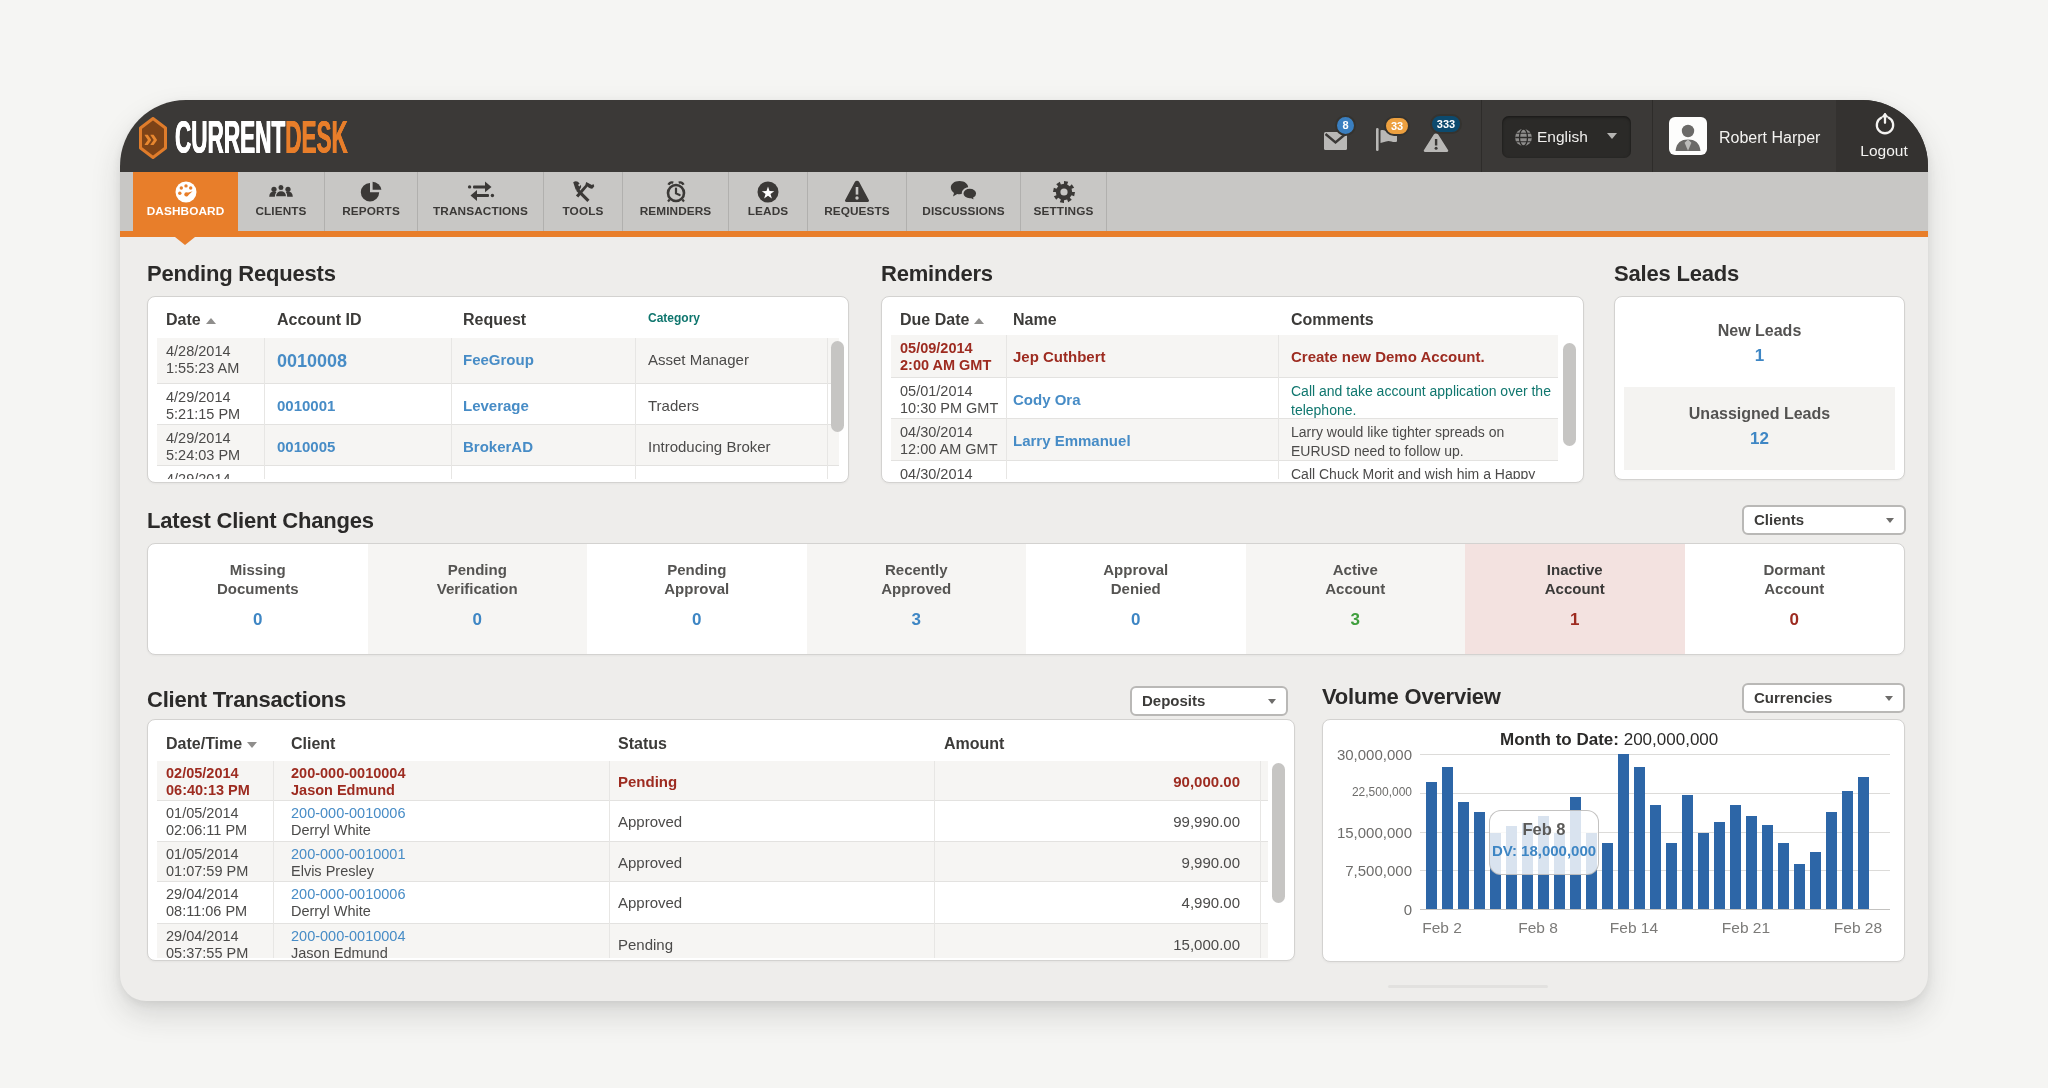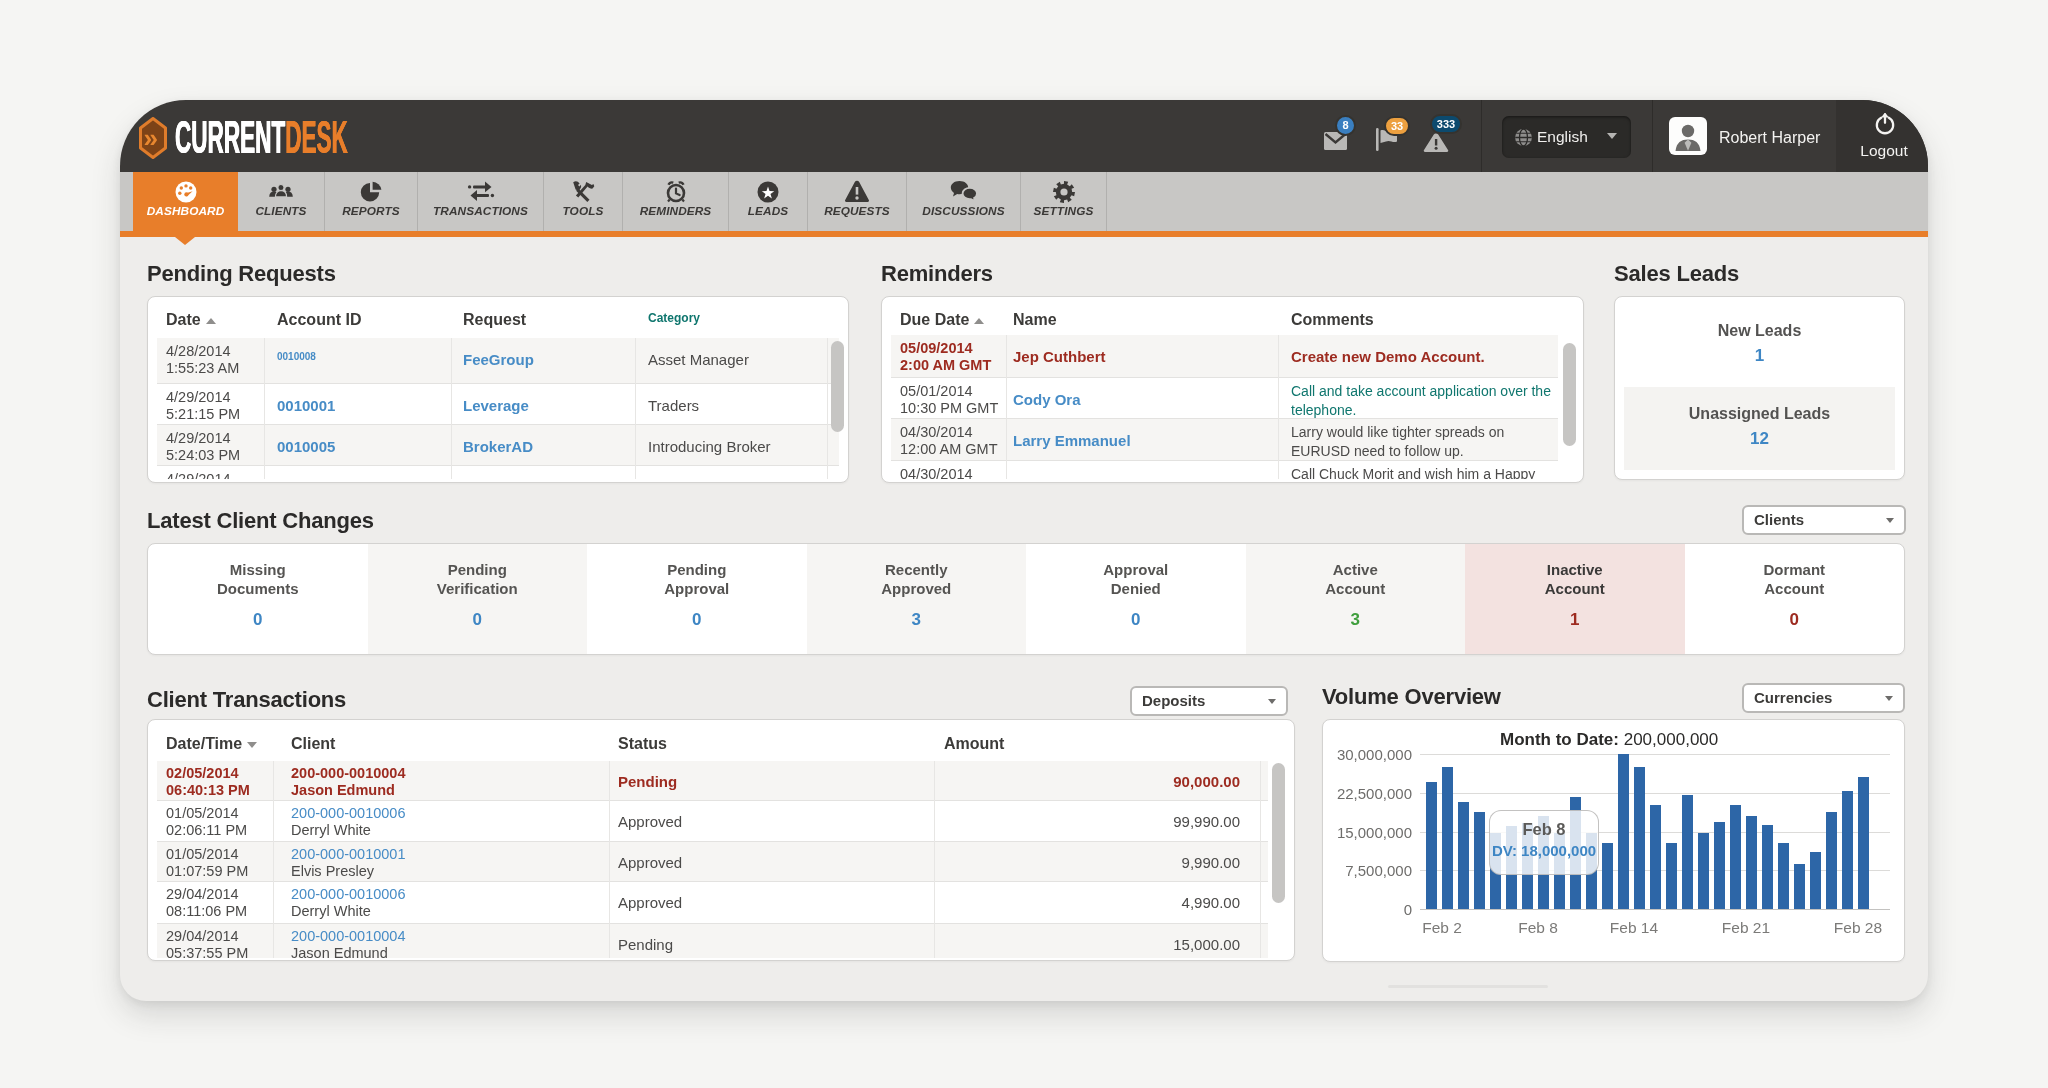--- a/index.html
+++ b/index.html
@@ -1,21 +1,21 @@
 <!DOCTYPE html>
 <html><head><meta charset="utf-8">
 <style>
 *{margin:0;padding:0;box-sizing:border-box;}
 html,body{width:2048px;height:1088px;overflow:hidden;background:#f5f5f3;font-family:"Liberation Sans",sans-serif;}
 .abs{position:absolute;}
 #win{position:absolute;left:120px;top:100px;width:1808px;height:901px;background:#eeedeb;border-radius:66px 66px 26px 26px;box-shadow:0 14px 30px rgba(40,40,38,0.15),0 3px 8px rgba(40,40,38,0.08);}
 #hdr{position:absolute;left:0;top:0;width:1808px;height:72px;background:#3b3937;border-radius:66px 66px 0 0;overflow:hidden;}
 #nav{position:absolute;left:0;top:72px;width:1808px;height:59px;background:#c8c7c5;}
 #oline{position:absolute;left:0;top:131px;width:1808px;height:6px;background:#e87e2a;}
-.tab{position:absolute;top:0;height:59px;border-right:1px solid #b1b0ae;text-align:center;color:#3b3937;font-style:italic;}
+.tab{position:absolute;top:0;height:59px;border-right:1px solid #b1b0ae;text-align:center;color:#3b3937;}
 .tab .lbl{position:absolute;left:0;right:0;top:32px;font-size:11.8px;font-weight:bold;letter-spacing:0.1px;}
 .tab svg{position:absolute;top:8px;left:50%;transform:translateX(-50%);}
 .panel{position:absolute;background:#fff;border:1px solid #d3d2d0;border-radius:8px;box-shadow:0 1px 2px rgba(60,60,58,0.05);}
 .ptitle{position:absolute;font-size:22px;font-weight:bold;color:#2b2a29;letter-spacing:-0.2px;}
 .dd{position:absolute;height:30px;background:#fff;border:2px solid #b9b8b6;border-radius:6px;font-size:15px;font-weight:bold;color:#3c3b39;line-height:26px;padding-left:10px;}
 .dd .car{position:absolute;right:10px;top:11px;width:0;height:0;border-left:4.5px solid transparent;border-right:4.5px solid transparent;border-top:5.5px solid #6d6c6a;}
 .sortup{display:inline-block;width:0;height:0;border-left:5px solid transparent;border-right:5px solid transparent;border-bottom:6px solid #8f8e8c;margin-left:5px;margin-bottom:1px;}
 .sortdn{display:inline-block;width:0;height:0;border-left:5px solid transparent;border-right:5px solid transparent;border-top:6px solid #8f8e8c;margin-left:5px;margin-bottom:1px;}
 .thumb{position:absolute;width:13px;border-radius:7px;background:#c6c5c3;}
 .num{position:absolute;font-size:17px;font-weight:bold;text-align:center;}
@@ -214,21 +214,21 @@
 <div class="abs" style="left:120px;top:14px;font-size:16px;font-weight:bold;color:#3c3b39;">Account ID</div>
 <div class="abs" style="left:306px;top:14px;font-size:16px;font-weight:bold;color:#3c3b39;">Request</div>
 <div class="abs" style="left:491px;top:14px;font-size:12px;font-weight:bold;color:#0f766e;">Category</div>
 <div class="abs" style="left:0px;top:41px;width:682px;height:1px;background:#cbcac8;"></div>
 <div class="abs" style="left:0;top:41px;width:682px;height:46px;background:#f6f5f3;border-bottom:1px solid #e3e2e0;"></div>
 <div class="abs" style="left:107px;top:41px;width:1px;height:46px;background:#e7e6e4;"></div>
 <div class="abs" style="left:294px;top:41px;width:1px;height:46px;background:#e7e6e4;"></div>
 <div class="abs" style="left:478px;top:41px;width:1px;height:46px;background:#e7e6e4;"></div>
 <div class="abs" style="left:670px;top:41px;width:1px;height:46px;background:#e7e6e4;"></div>
 <div class="abs" style="left:9px;top:46px;font-size:14.5px;color:#4b4a49;line-height:17px;">4/28/2014<br>1:55:23 AM</div>
-<div class="abs" style="left:120px;top:54px;font-size:10px;font-weight:bold;color:#478cc6;">0010008</div>
+<div class="abs" style="left:120px;top:54px;font-size:18px;font-weight:bold;color:#478cc6;">0010008</div>
 <div class="abs" style="left:306px;top:54px;font-size:15px;font-weight:bold;color:#478cc6;">FeeGroup</div>
 <div class="abs" style="left:491px;top:54px;font-size:15px;color:#4b4a49;">Asset Manager</div>
 <div class="abs" style="left:0;top:87px;width:682px;height:41px;background:#fff;border-bottom:1px solid #e3e2e0;"></div>
 <div class="abs" style="left:107px;top:87px;width:1px;height:41px;background:#e7e6e4;"></div>
 <div class="abs" style="left:294px;top:87px;width:1px;height:41px;background:#e7e6e4;"></div>
 <div class="abs" style="left:478px;top:87px;width:1px;height:41px;background:#e7e6e4;"></div>
 <div class="abs" style="left:670px;top:87px;width:1px;height:41px;background:#e7e6e4;"></div>
 <div class="abs" style="left:9px;top:92px;font-size:14.5px;color:#4b4a49;line-height:17px;">4/29/2014<br>5:21:15 PM</div>
 <div class="abs" style="left:120px;top:100px;font-size:15px;font-weight:bold;color:#478cc6;">0010001</div>
 <div class="abs" style="left:306px;top:100px;font-size:15px;font-weight:bold;color:#478cc6;">Leverage</div>
@@ -355,21 +355,21 @@
 <div class="abs" style="left:9px;top:208px;font-size:14.5px;color:#4b4a49;line-height:17px;">29/04/2014<br>05:37:55 PM</div>
 <div class="abs" style="left:134px;top:208px;font-size:14.5px;line-height:17px;"><span style="color:#478cc6;">200-000-0010004</span><br><span style="color:#4b4a49;">Jason Edmund</span></div>
 <div class="abs" style="left:461px;top:216px;font-size:15px;color:#4b4a49;">Pending</div>
 <div class="abs" style="left:777px;top:216px;width:306px;text-align:right;font-size:15px;color:#4b4a49;">15,000.00</div>
 </div>
 <div class="thumb" style="left:1272px;top:763px;height:140px;"></div>
 <div class="abs" style="left:1500px;top:730px;width:386px;font-size:17px;color:#2b2a29;"><b>Month to Date:</b> 200,000,000</div>
 <div class="abs" style="left:1420px;top:754.2px;width:470px;height:1px;background:#dcdbd9;"></div>
 <div class="abs" style="left:1322px;top:746.2px;width:90px;text-align:right;font-size:15px;color:#6e6d6b;">30,000,000</div>
 <div class="abs" style="left:1420px;top:792.9px;width:470px;height:1px;background:#dcdbd9;"></div>
-<div class="abs" style="left:1322px;top:784.9px;width:90px;text-align:right;font-size:15px;color:#6e6d6b;">22,500,000</div>
+<div class="abs" style="left:1322px;top:784.9px;width:90px;text-align:right;font-size:12px;color:#6e6d6b;">22,500,000</div>
 <div class="abs" style="left:1420px;top:831.5px;width:470px;height:1px;background:#dcdbd9;"></div>
 <div class="abs" style="left:1322px;top:823.5px;width:90px;text-align:right;font-size:15px;color:#6e6d6b;">15,000,000</div>
 <div class="abs" style="left:1420px;top:870.2px;width:470px;height:1px;background:#dcdbd9;"></div>
 <div class="abs" style="left:1322px;top:862.2px;width:90px;text-align:right;font-size:15px;color:#6e6d6b;">7,500,000</div>
 <div class="abs" style="left:1420px;top:908.8px;width:470px;height:1px;background:#c3c2c0;"></div>
 <div class="abs" style="left:1322px;top:900.8px;width:90px;text-align:right;font-size:15px;color:#6e6d6b;">0</div>
 <div class="abs" style="left:1426px;top:781.5px;width:11px;height:127.3px;background:#2d66a7;"></div>
 <div class="abs" style="left:1442px;top:766.6px;width:11px;height:142.2px;background:#2d66a7;"></div>
 <div class="abs" style="left:1458px;top:801.6px;width:11px;height:107.2px;background:#2d66a7;"></div>
 <div class="abs" style="left:1474px;top:811.9px;width:11px;height:96.9px;background:#2d66a7;"></div>

